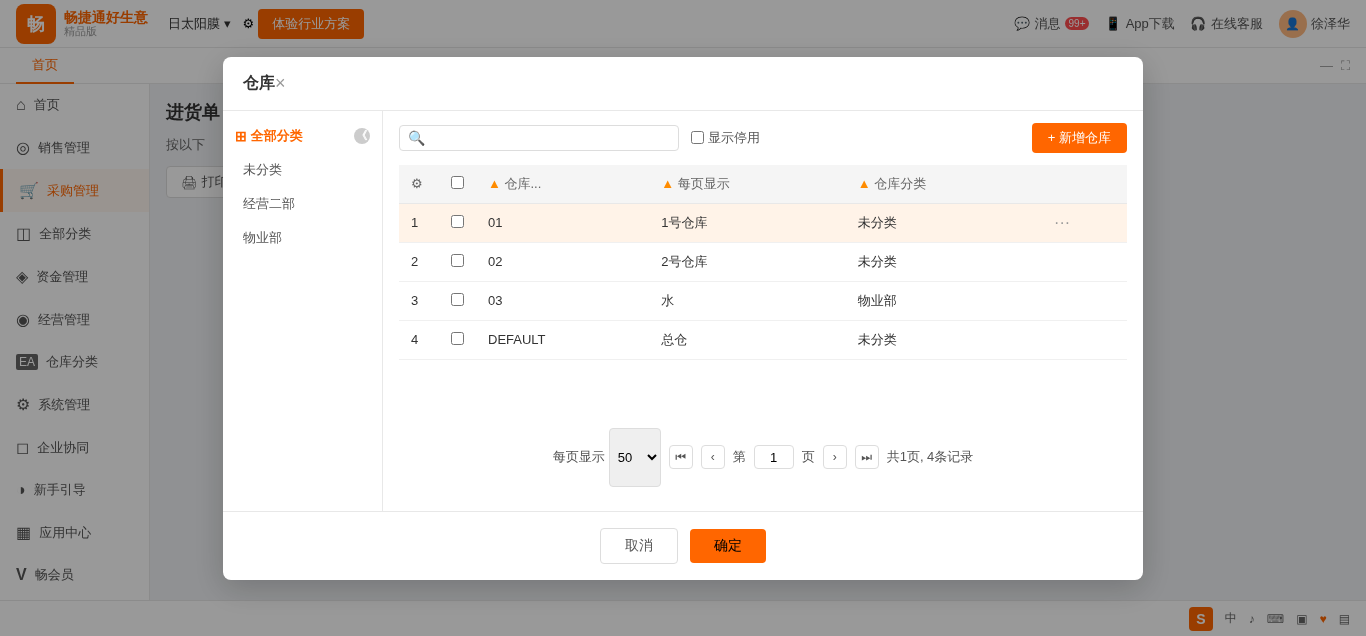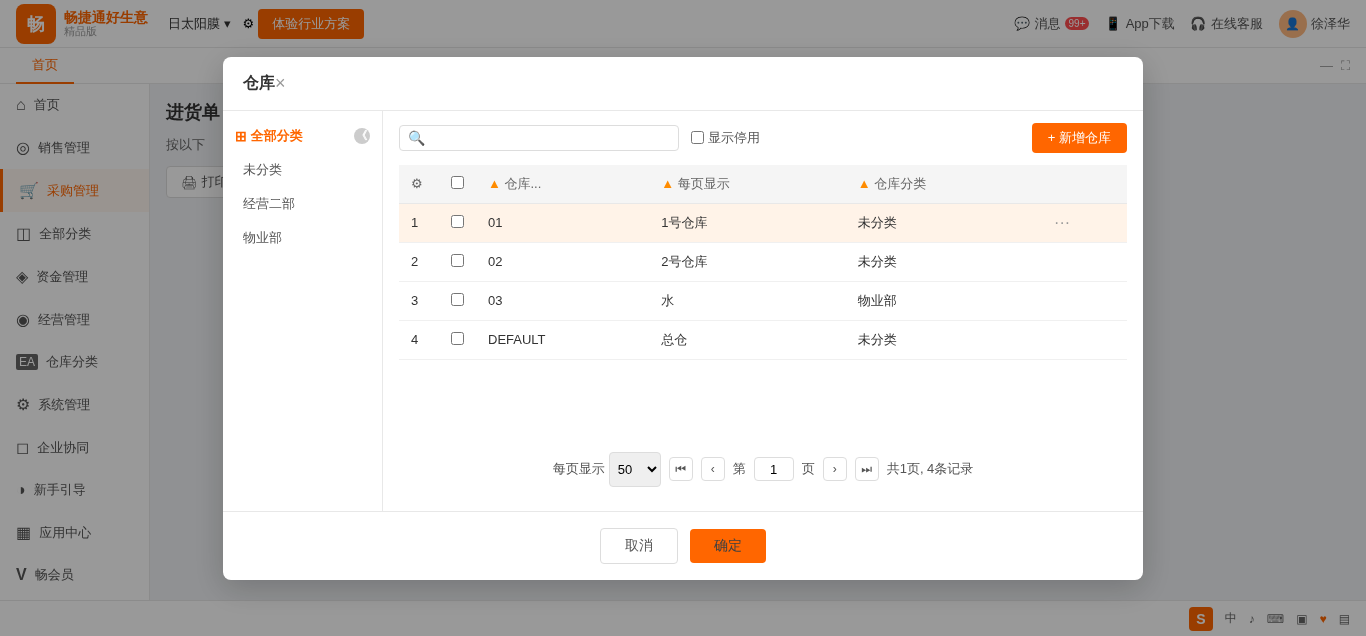--- a/index.html
+++ b/index.html
@@ -304,21 +304,21 @@
       font-size: 13px;
       color: #555;
       margin-top: auto;
     }
     .page-size-select {
       display: flex; align-items: center; gap: 4px;
     }
     .page-size-select select {
       border: 1px solid #ddd;
       border-radius: 4px;
-      padding: 8px 4px;
+      padding: 20px 4px;
       font-size: 13px;
       cursor: pointer;
     }
     .page-nav-btn {
       width: 24px; height: 24px;
       border: 1px solid #ddd;
       background: #fff;
       border-radius: 4px;
       display: flex; align-items: center; justify-content: center;
       cursor: pointer;
@@ -341,21 +341,21 @@
       border: 1px solid #ddd;
       background: #fff;
       border-radius: 4px;
       cursor: pointer;
       font-size: 14px;
       color: #555;
     }
     .btn-confirm {
       padding: 8px 24px;
       background: #ff6600;
-      color: #404040;
+      color: #000000;
       border: none;
       border-radius: 4px;
       cursor: pointer;
       font-size: 14px;
     }
 
     
     .statusbar {
       position: fixed;
       bottom: 0; left: 0; right: 0;

